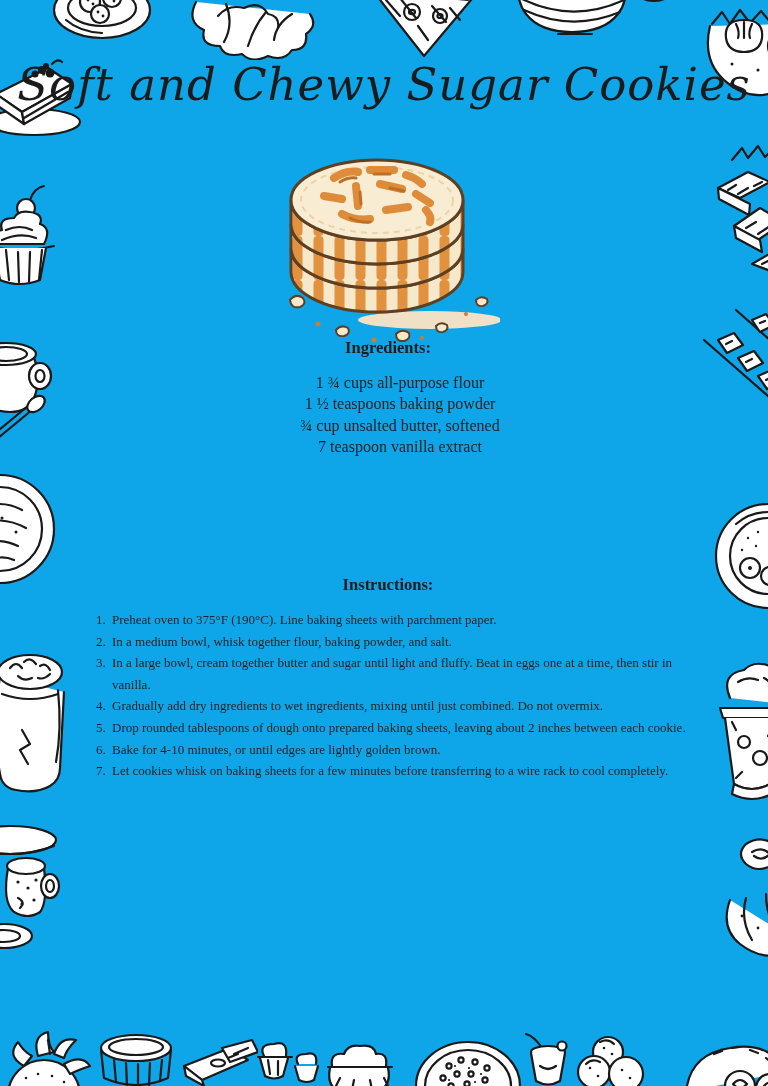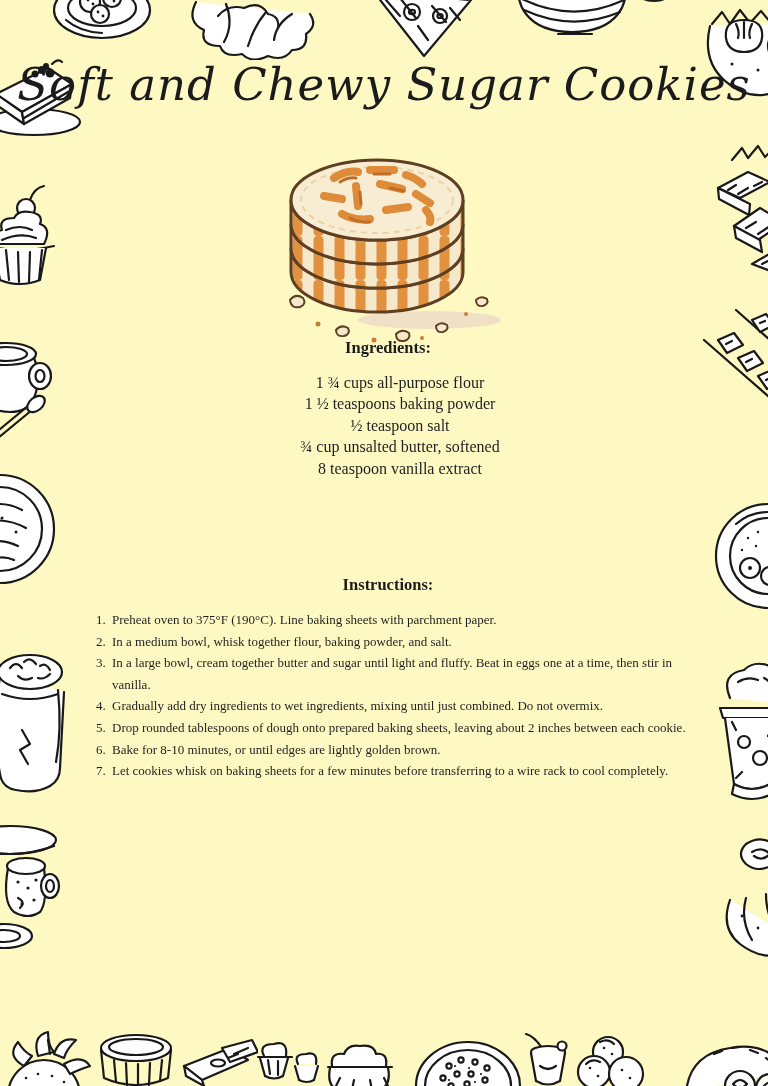--- a/index.html
+++ b/index.html
@@ -1,16 +1,16 @@
 <!DOCTYPE html>
 <html><head>
 <meta charset="utf-8">
 <style>
   html,body{margin:0;padding:0;background:#fff;}
-  .page{position:relative;width:768px;height:1086px;background:#fef9c3;overflow:hidden;
+  .page{position:relative;width:768px;height:1086px;background:#0ea5e9;overflow:hidden;
         font-family:"Liberation Serif",serif;color:#1f1f1f;}
   
   .title{position:absolute;top:58px;left:0;right:0;margin:0;text-align:center;
          font-family:"DejaVu Serif",serif;font-style:italic;font-weight:400;
          font-size:45px;letter-spacing:1px;color:#1b1b1b;white-space:nowrap;}
   .section{position:absolute;left:8px;right:0;text-align:center;}
   .sec-ingredients{top:338px;}
   .sec-instructions{top:575px;}
   .sec-heading{margin:0 0 14px 0;font-size:16.5px;font-weight:700;color:#1c1c1c;}
   .ing-line{font-size:16px;line-height:21.4px;color:#1f1f1f;padding-left:24px;}
@@ -360,32 +360,31 @@
         <circle cx="152" cy="190" r="2"></circle>
         <circle cx="196" cy="166" r="2"></circle>
     </g>
   </svg>
 
   <section class="section sec-ingredients">
     <h2 class="sec-heading">Ingredients:</h2>
     <div>
       <div class="ing-line">1 ¾ cups all-purpose flour</div>
       <div class="ing-line">1 ½ teaspoons baking powder</div>
-      <div class="ing-line">½ teaspoon salt</div>
       <div class="ing-line">¾ cup unsalted butter, softened</div>
-      <div class="ing-line">8 teaspoon vanilla extract</div>
+      <div class="ing-line">7 teaspoon vanilla extract</div>
     </div>
   </section>
 
   <section class="section sec-instructions">
     <h2 class="sec-heading">Instructions:</h2>
     <ol class="steps">
       <li>Preheat oven to 375°F (190°C). Line baking sheets with parchment paper.</li>
       <li>In a medium bowl, whisk together flour, baking powder, and salt.</li>
       <li>In a large bowl, cream together butter and sugar until light and fluffy. Beat in eggs one at a time, then stir in vanilla.</li>
       <li>Gradually add dry ingredients to wet ingredients, mixing until just combined. Do not overmix.</li>
       <li>Drop rounded tablespoons of dough onto prepared baking sheets, leaving about 2 inches between each cookie.</li>
-      <li>Bake for 8-10 minutes, or until edges are lightly golden brown.</li>
+      <li>Bake for 4-10 minutes, or until edges are lightly golden brown.</li>
       <li>Let cookies whisk on baking sheets for a few minutes before transferring to a wire rack to cool completely.</li>
     </ol>
   </section>
 
 </div>
 
 </body></html>

